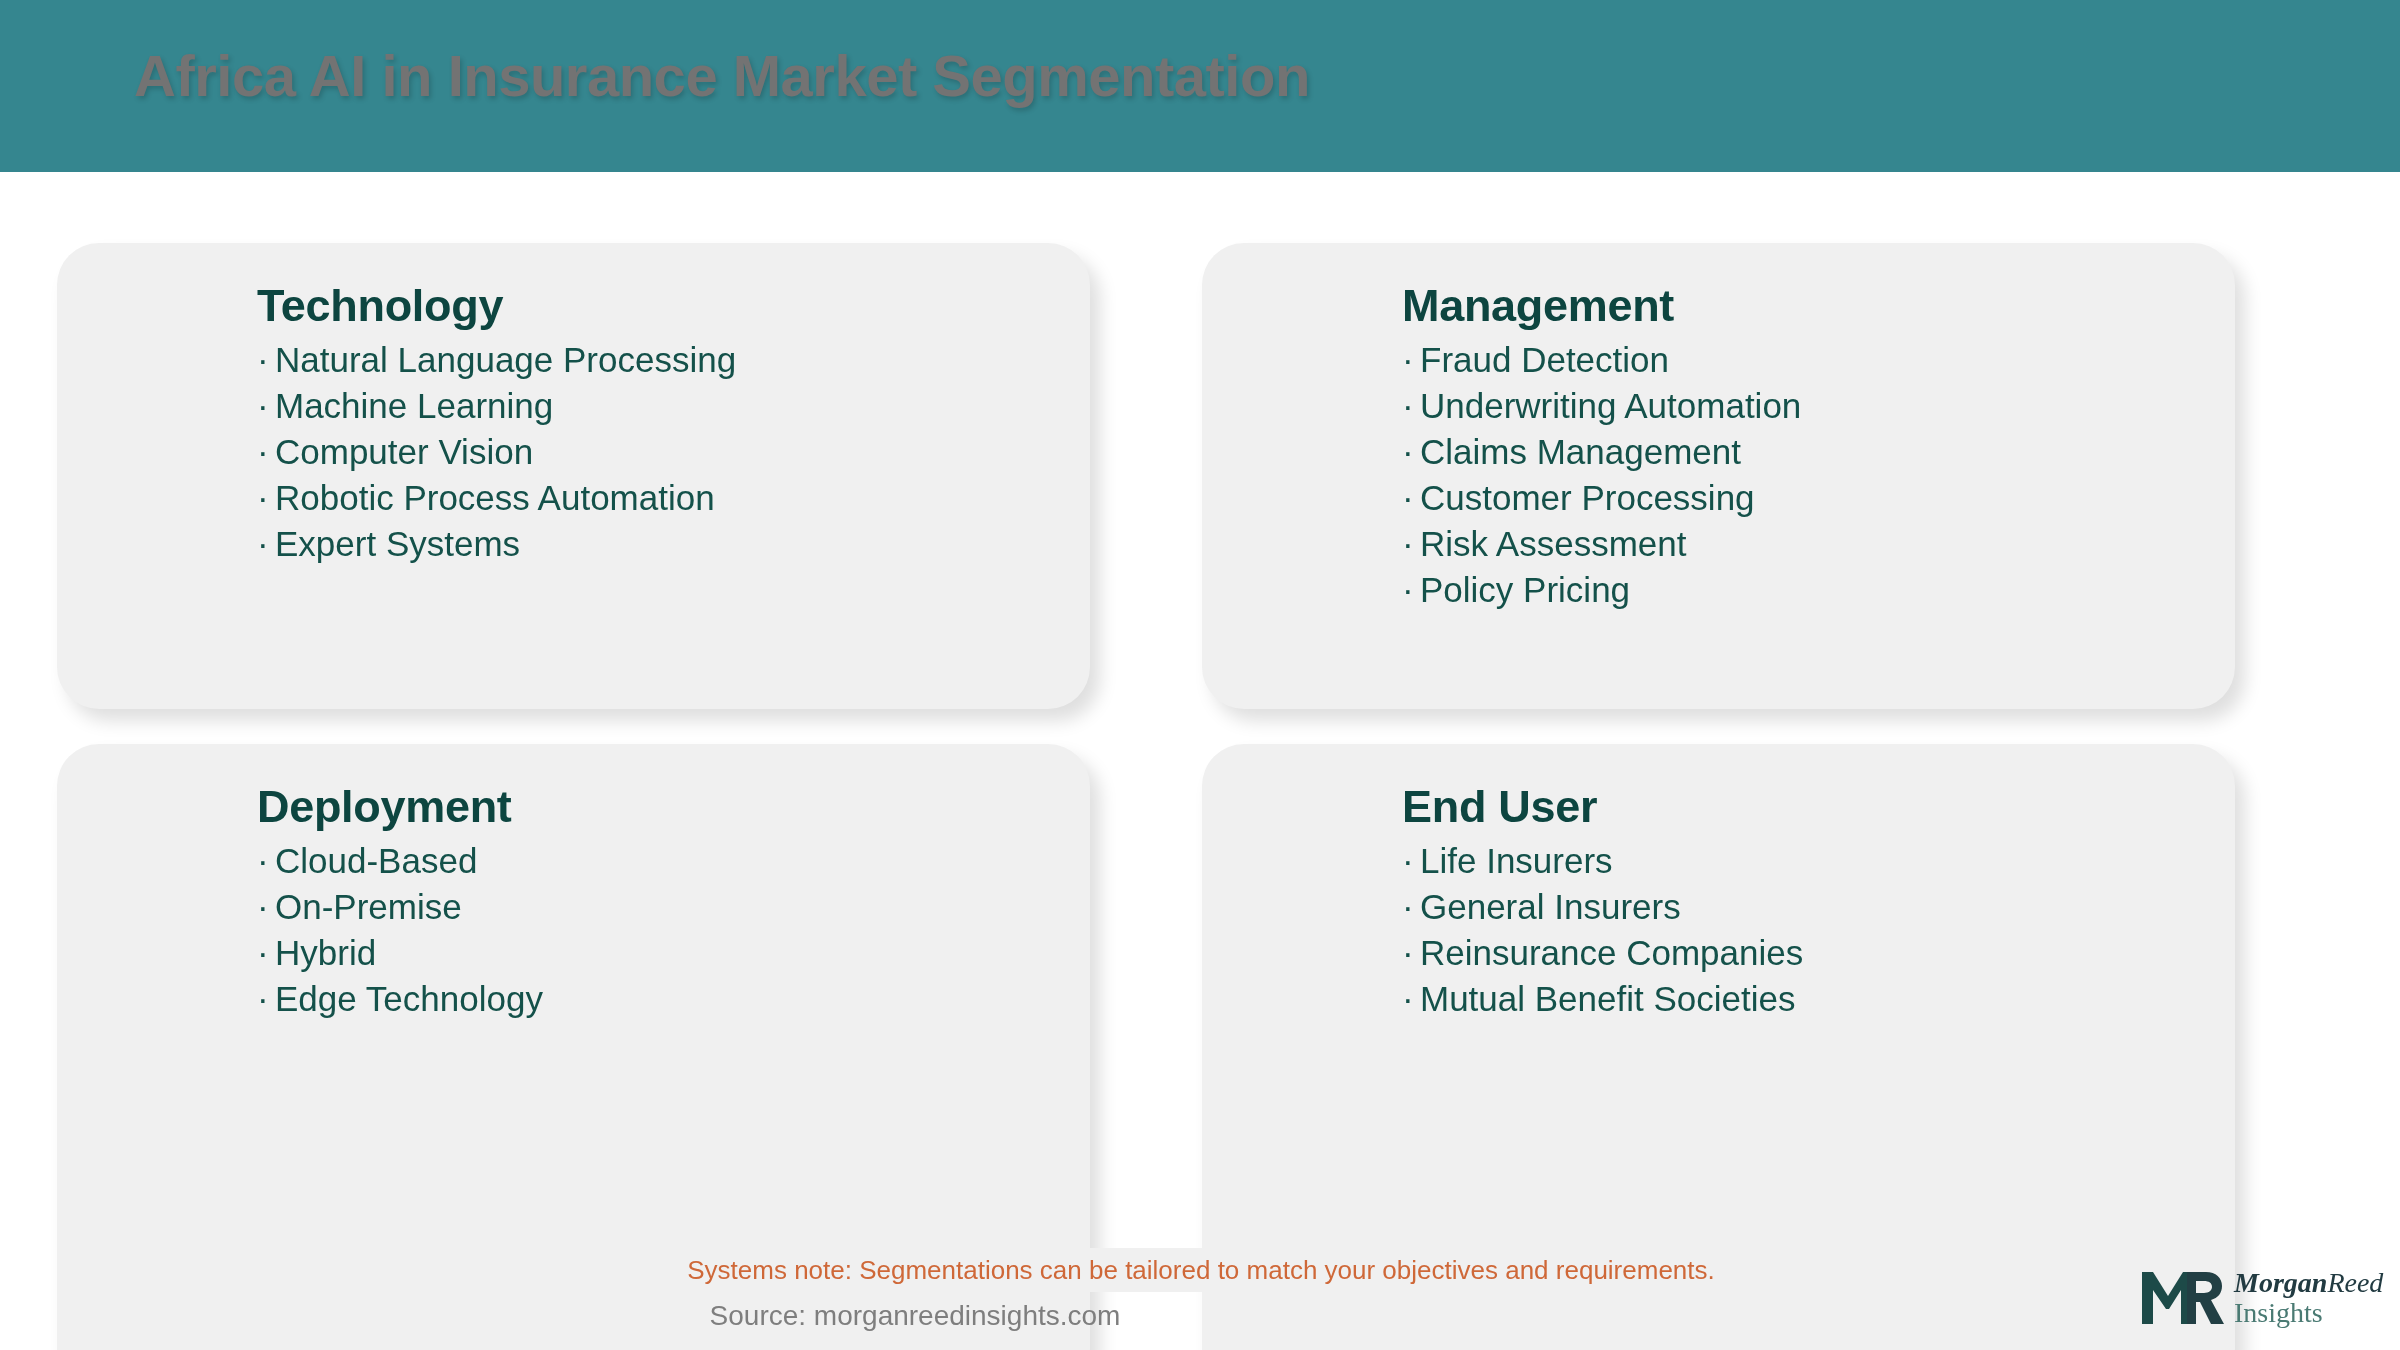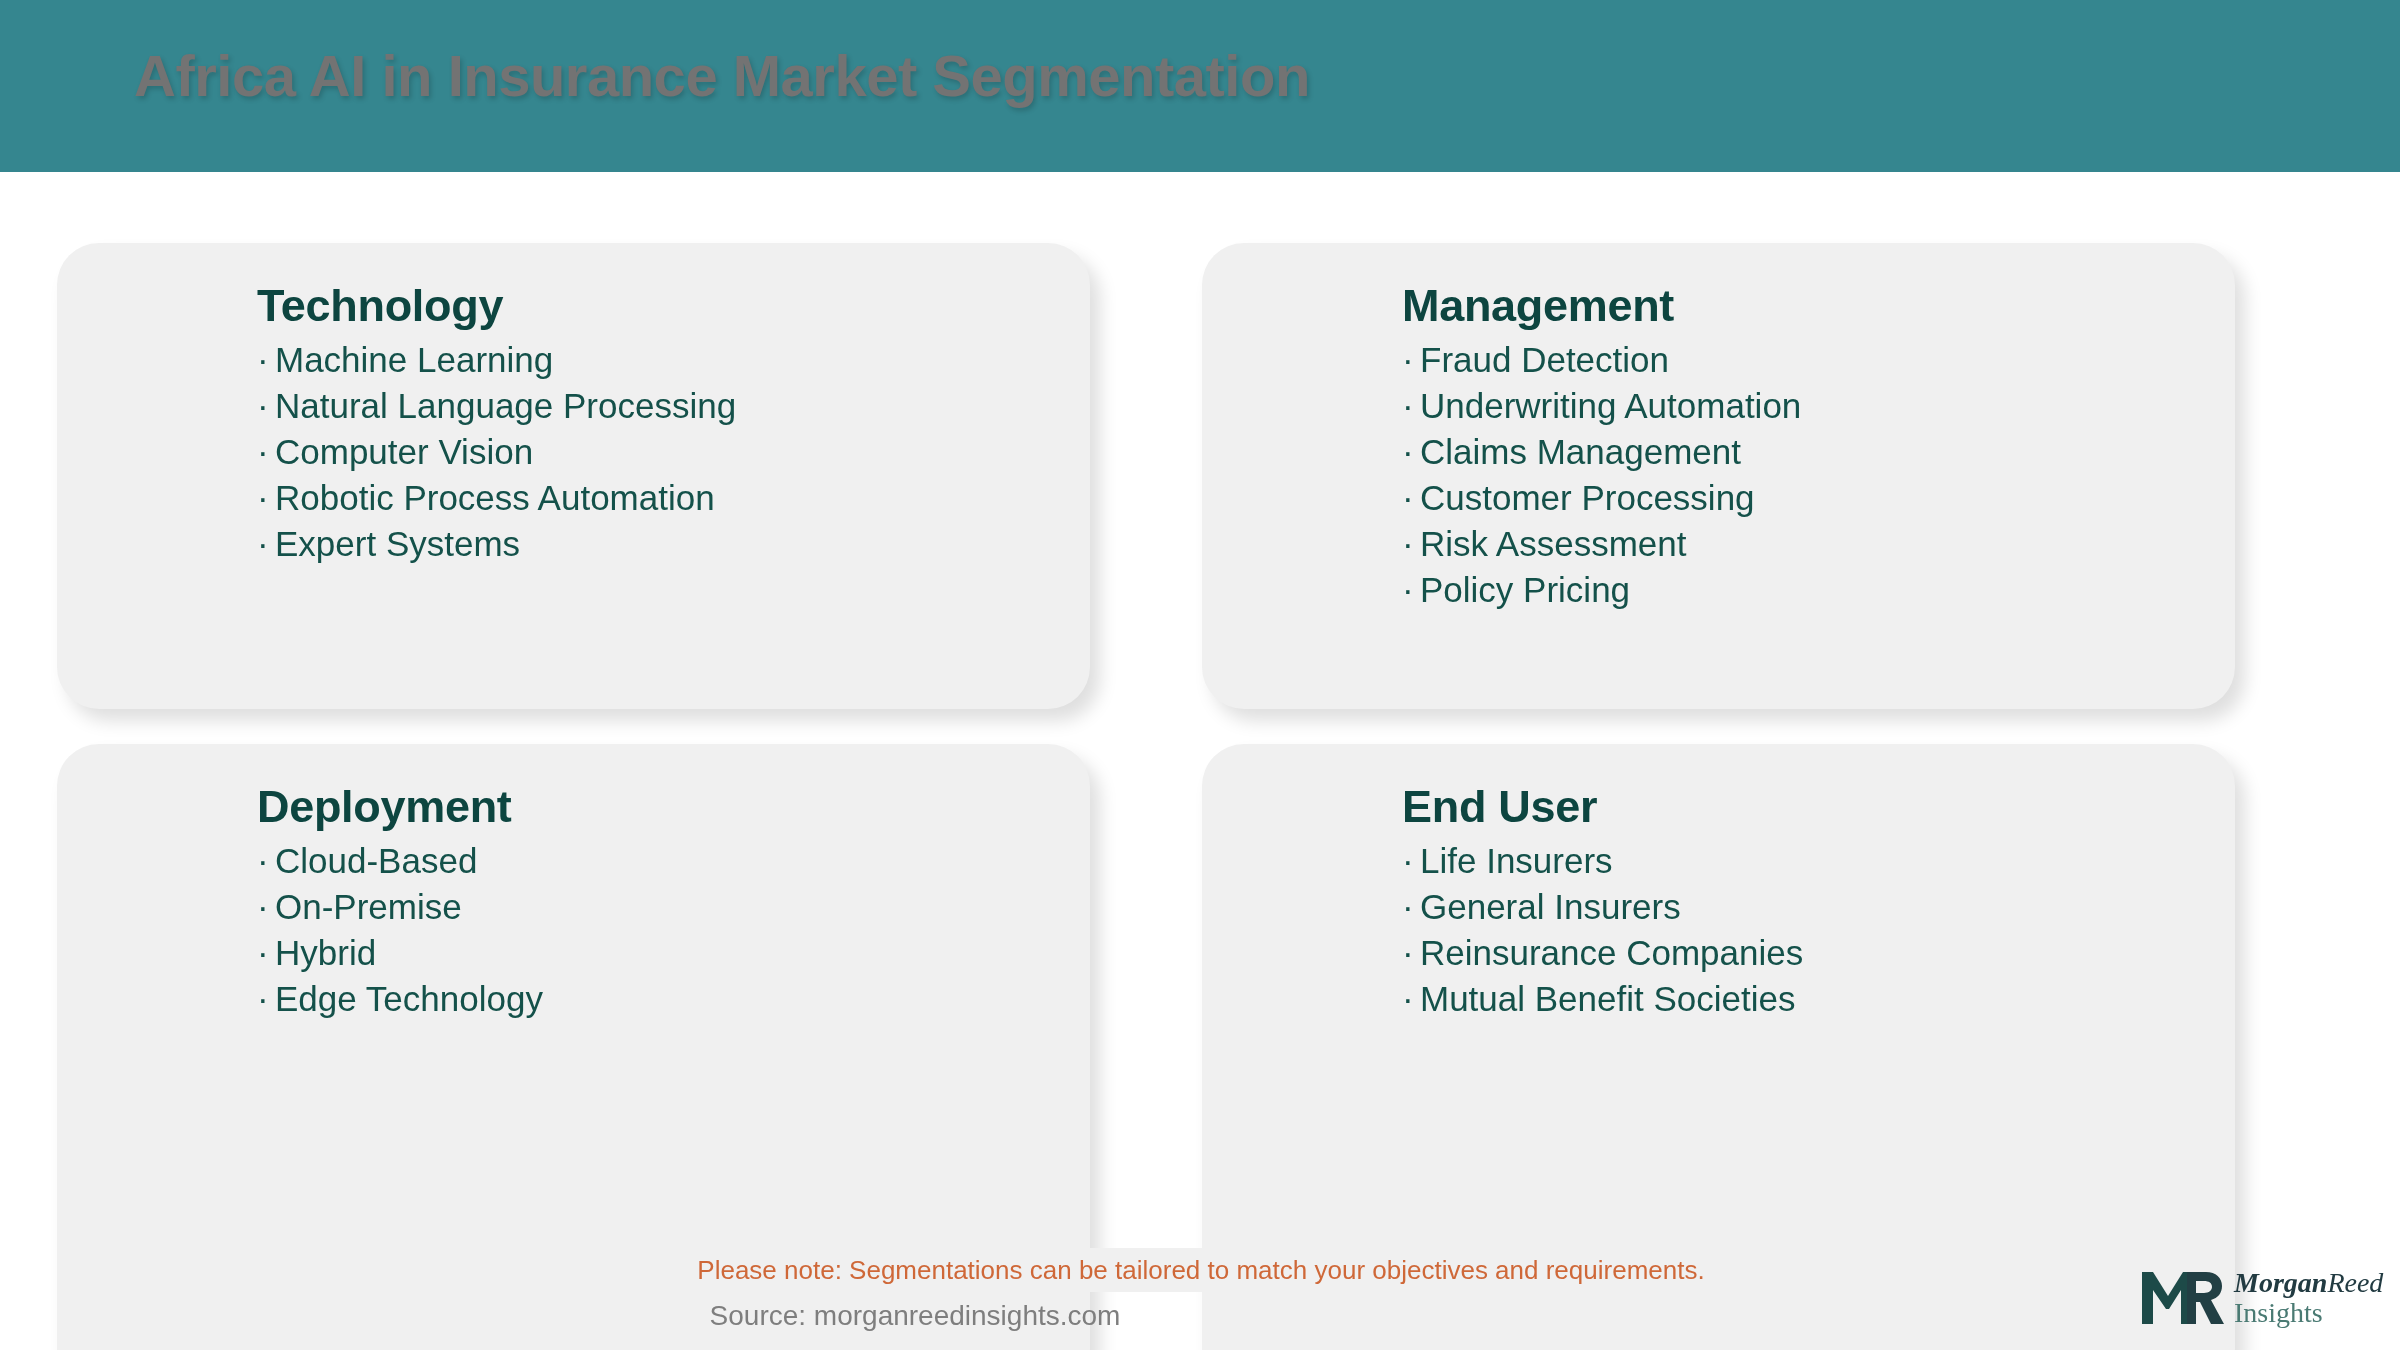--- a/index.html
+++ b/index.html
@@ -163,22 +163,22 @@
 
 <div class="header-bar"></div>
 <div class="header-title">Africa AI in Insurance Market Segmentation</div>
 
 <div class="cards-area">
 
   <div class="card card-c0">
     <div class="card-inner">
       <div class="card-title">Technology</div>
       <ul class="card-list">
+        <li><span class="bullet">·</span><span>Natural Language Processing</span></li>
         <li><span class="bullet">·</span><span>Machine Learning</span></li>
-        <li><span class="bullet">·</span><span>Natural Language Processing</span></li>
         <li><span class="bullet">·</span><span>Computer Vision</span></li>
         <li><span class="bullet">·</span><span>Robotic Process Automation</span></li>
         <li><span class="bullet">·</span><span>Expert Systems</span></li>
       </ul>
     </div>
   </div>
 
   <div class="card card-c1">
     <div class="card-inner">
       <div class="card-title">Management</div>
@@ -213,21 +213,21 @@
         <li><span class="bullet">·</span><span>General Insurers</span></li>
         <li><span class="bullet">·</span><span>Reinsurance Companies</span></li>
         <li><span class="bullet">·</span><span>Mutual Benefit Societies</span></li>
       </ul>
     </div>
   </div>
 
 </div>
 
 <div class="note-box">
-  <div class="note-text">Please note: Segmentations can be tailored to match your objectives and requirements.</div>
+  <div class="note-text">Systems note: Segmentations can be tailored to match your objectives and requirements.</div>
 </div>
 
 <div class="source-text">Source: morganreedinsights.com</div>
 
 <div class="logo">
   <svg class="logo-mark" viewBox="0 0 86 56">
     <path d="M2 54 L2 2 L13 2 L28 26 L43 2 L52 2 L52 54 L41 54 L41 20 L29 39 L26 39 L13 20 L13 54 Z" fill="#1d4a48"></path>
     <path d="M47 2 L66 2 C76 2 82 8 82 16 C82 23 78 28 71 30 L84 54 L71 54 L60 32 L56 32 L56 54 L47 54 Z M56 11 L56 23 L64 23 C69 23 72 20 72 17 C72 13 69 11 64 11 Z" fill="#223f44"></path>
   </svg>
   <div class="logo-words">

